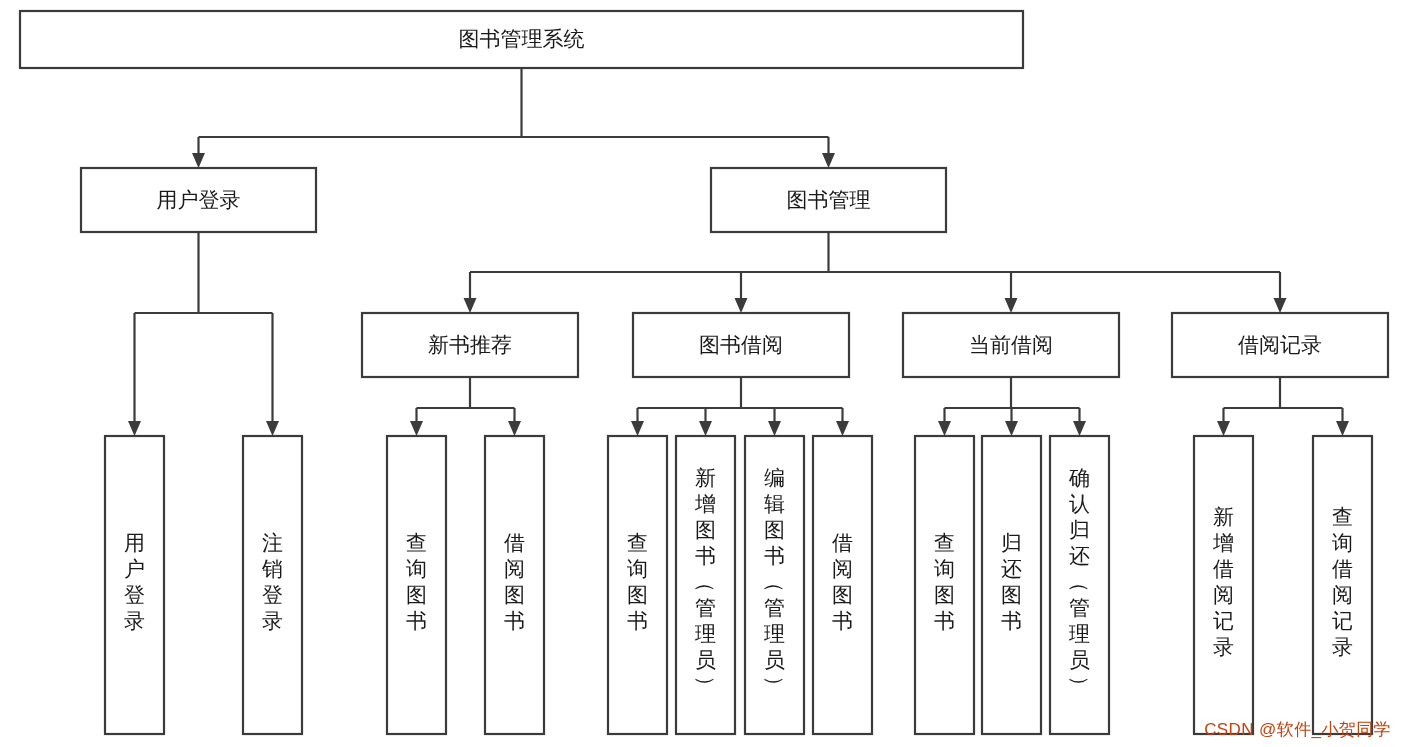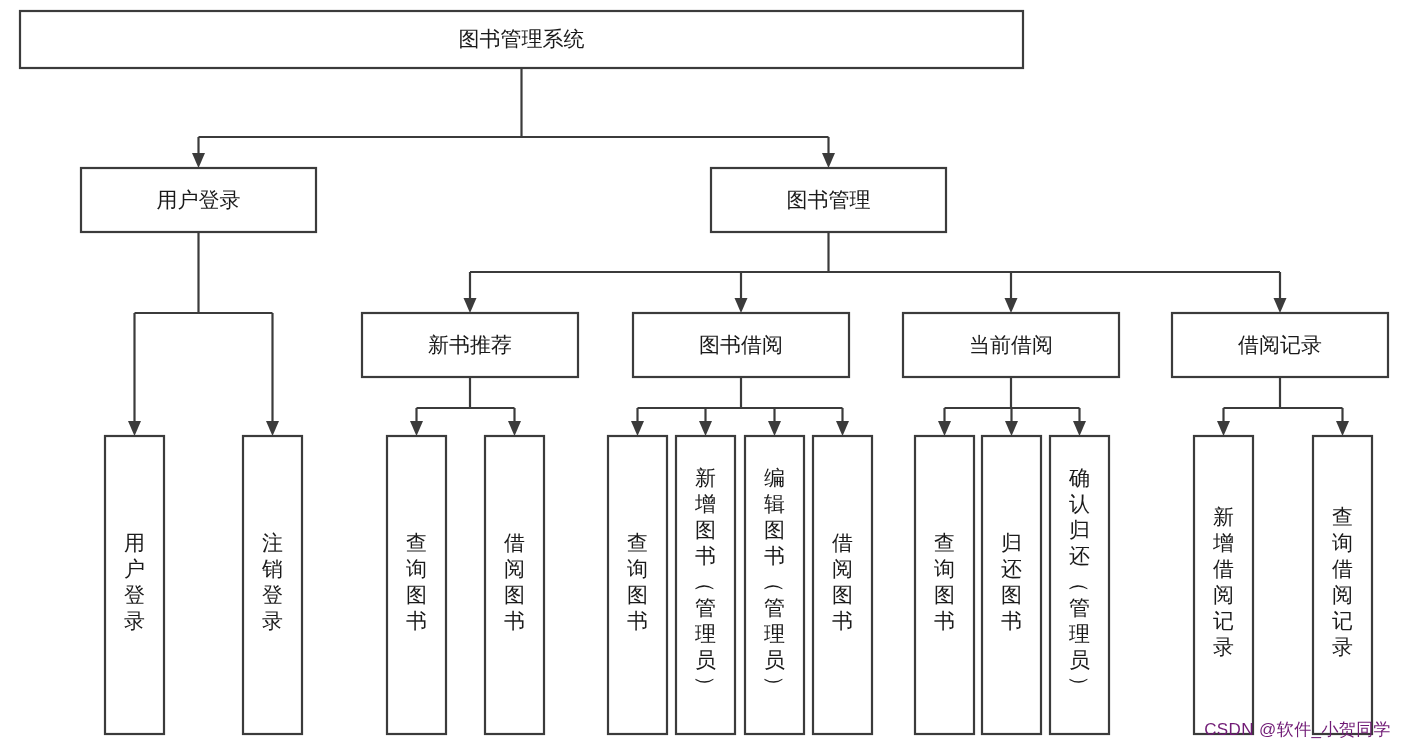--- a/index.html
+++ b/index.html
@@ -57,21 +57,21 @@
   .arrow-head {
     fill: #3b3b3b;
     stroke: none;
   }
   .watermark {
     position: absolute;
     right: 14px;
     bottom: 6px;
     font-family: "Liberation Sans", "DejaVu Sans", sans-serif;
     font-size: 17px;
-    color: #701a75;
+    color: #c2410c;
     white-space: nowrap;
     letter-spacing: 0.4px;
     user-select: none;
   }
 </style>
 </head>
 <body>
 
 <div id="diagram-root">
   <svg id="flow-svg" viewBox="0 0 1405 747">

